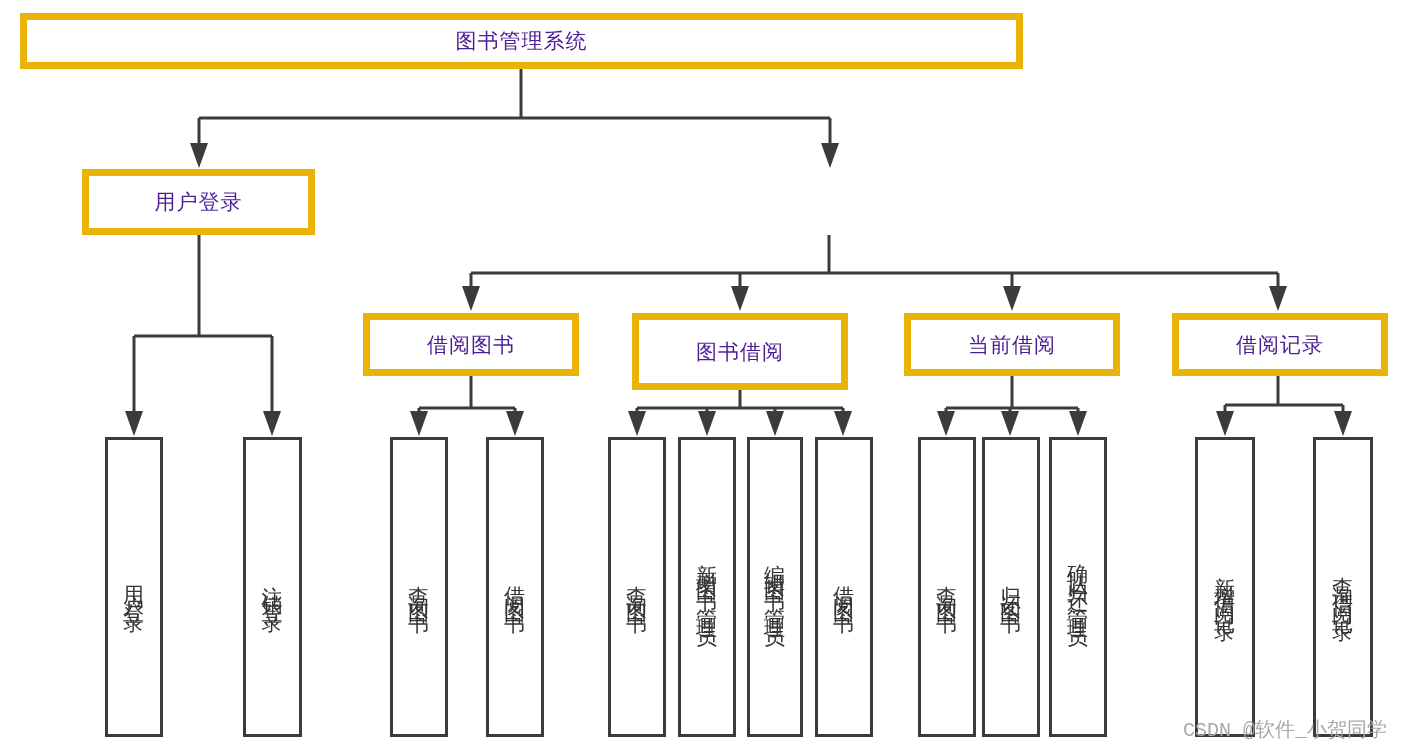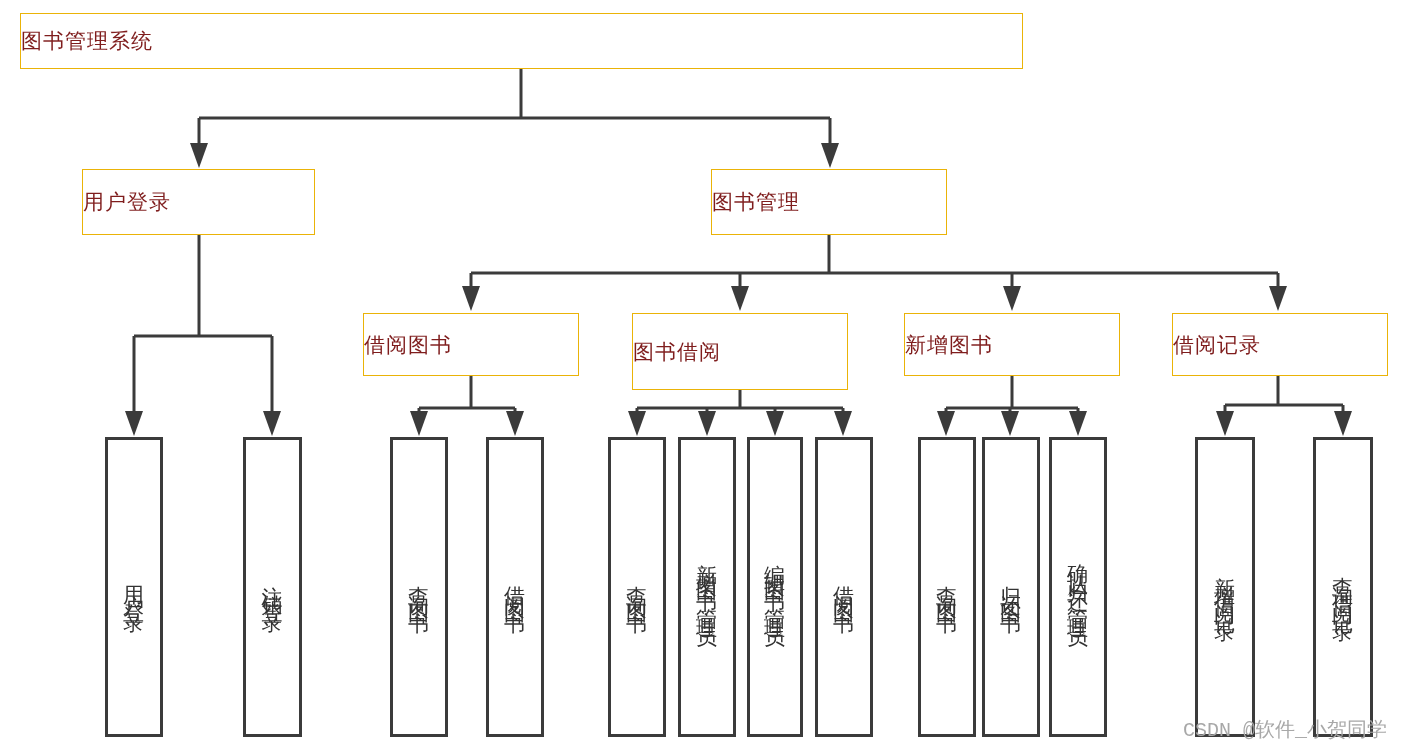--- a/index.html
+++ b/index.html
@@ -8,25 +8,25 @@
     width:1405px;height:747px;
     background:#ffffff;
     overflow:hidden;
     font-family:"Liberation Sans","DejaVu Sans",sans-serif;
     color:#333333;
   }
   #connectors{position:absolute;left:0;top:0;width:1405px;height:747px;}
   .node{
     position:absolute;
     box-sizing:border-box;
-    border:1px solid #eab308;
+    border:7px solid #eab308;
     background:#ffffff;
-    display:flex;align-items:center;
+    display:flex;align-items:center;justify-content:center;
     font-size:21px;
-    color:#7f1d1d;
+    color:#4c1d95;
     letter-spacing:1px;
     z-index:2;
   }
   .leaf{
     position:absolute;
     box-sizing:border-box;
     border:3px solid #3b3b3b;
     background:#ffffff;
     display:flex;align-items:center;justify-content:center;
     z-index:2;
@@ -149,32 +149,29 @@
     </g>
   </svg>
 
   <div id="n-root" class="node">
     <span>图书管理系统</span>
   </div>
 
   <div id="n-login" class="node">
     <span>用户登录</span>
   </div>
-  <div id="n-mgmt" class="node">
-    <span>图书管理</span>
-  </div>
 
   <div id="g0" class="node">
     <span>借阅图书</span>
   </div>
   <div id="g1" class="node">
     <span>图书借阅</span>
   </div>
   <div id="g2" class="node">
-    <span>新增图书</span>
+    <span>当前借阅</span>
   </div>
   <div id="g3" class="node">
     <span>借阅记录</span>
   </div>
 
   <div id="l1" class="leaf">
     <span>用户登录</span>
   </div>
   <div id="l2" class="leaf">
     <span>注销登录</span>

